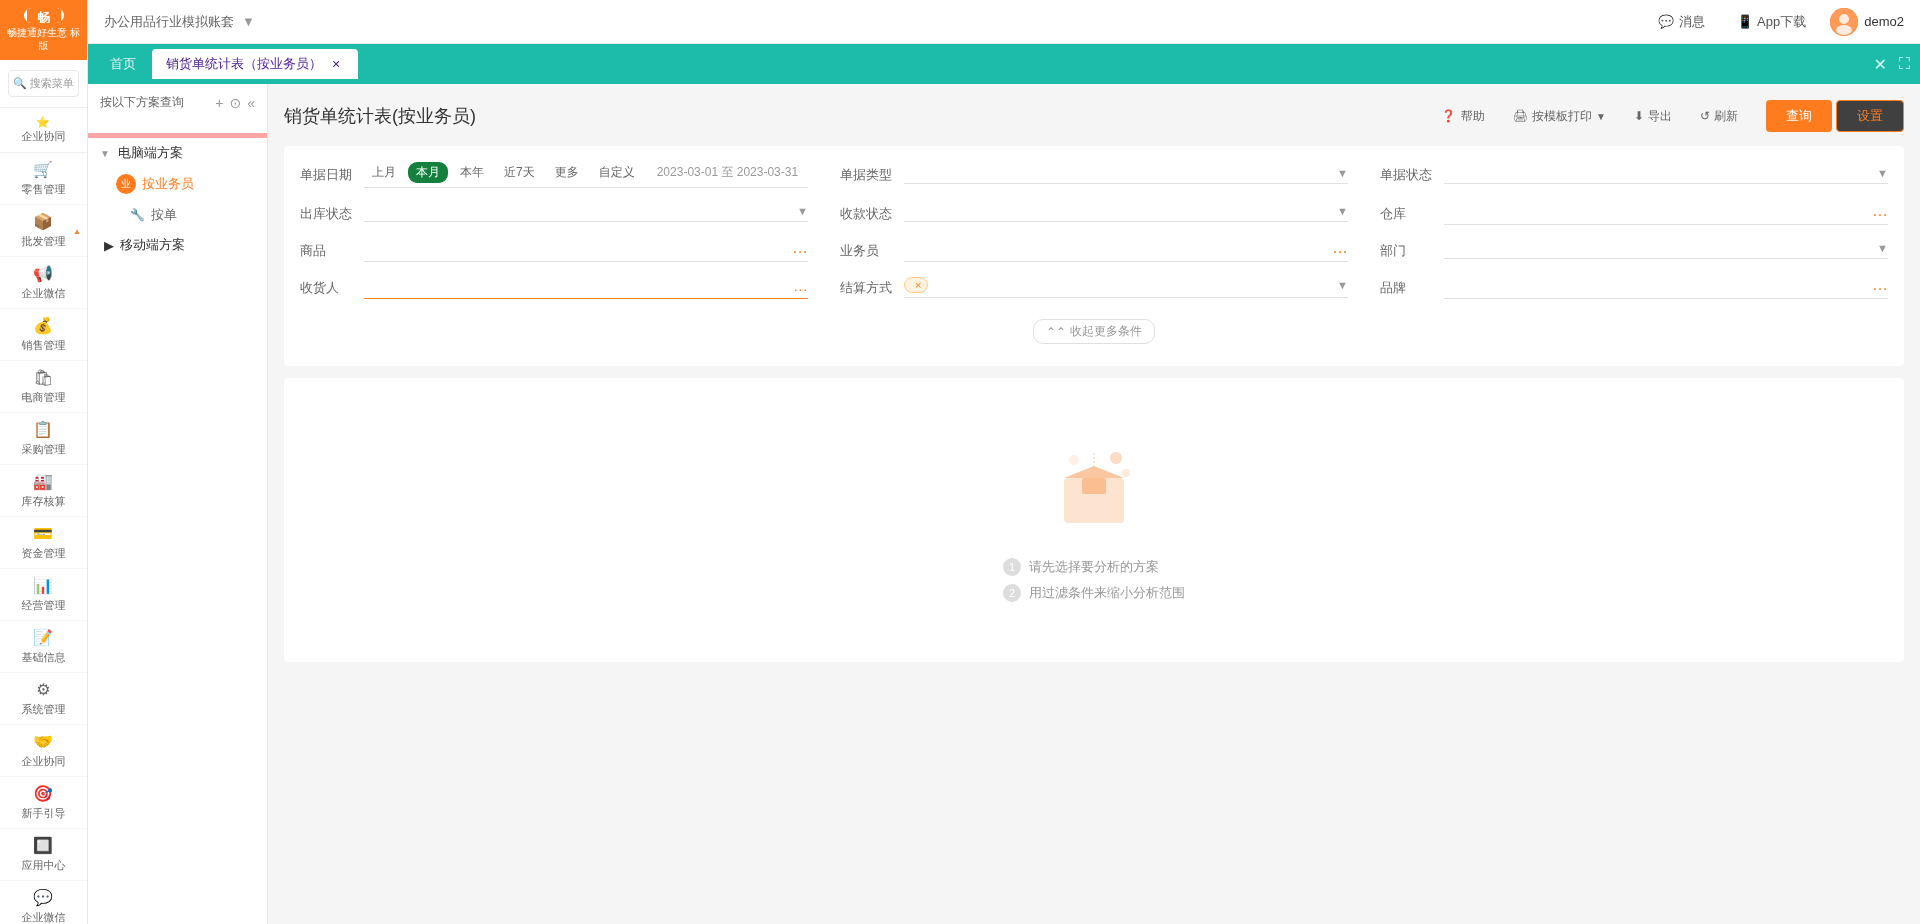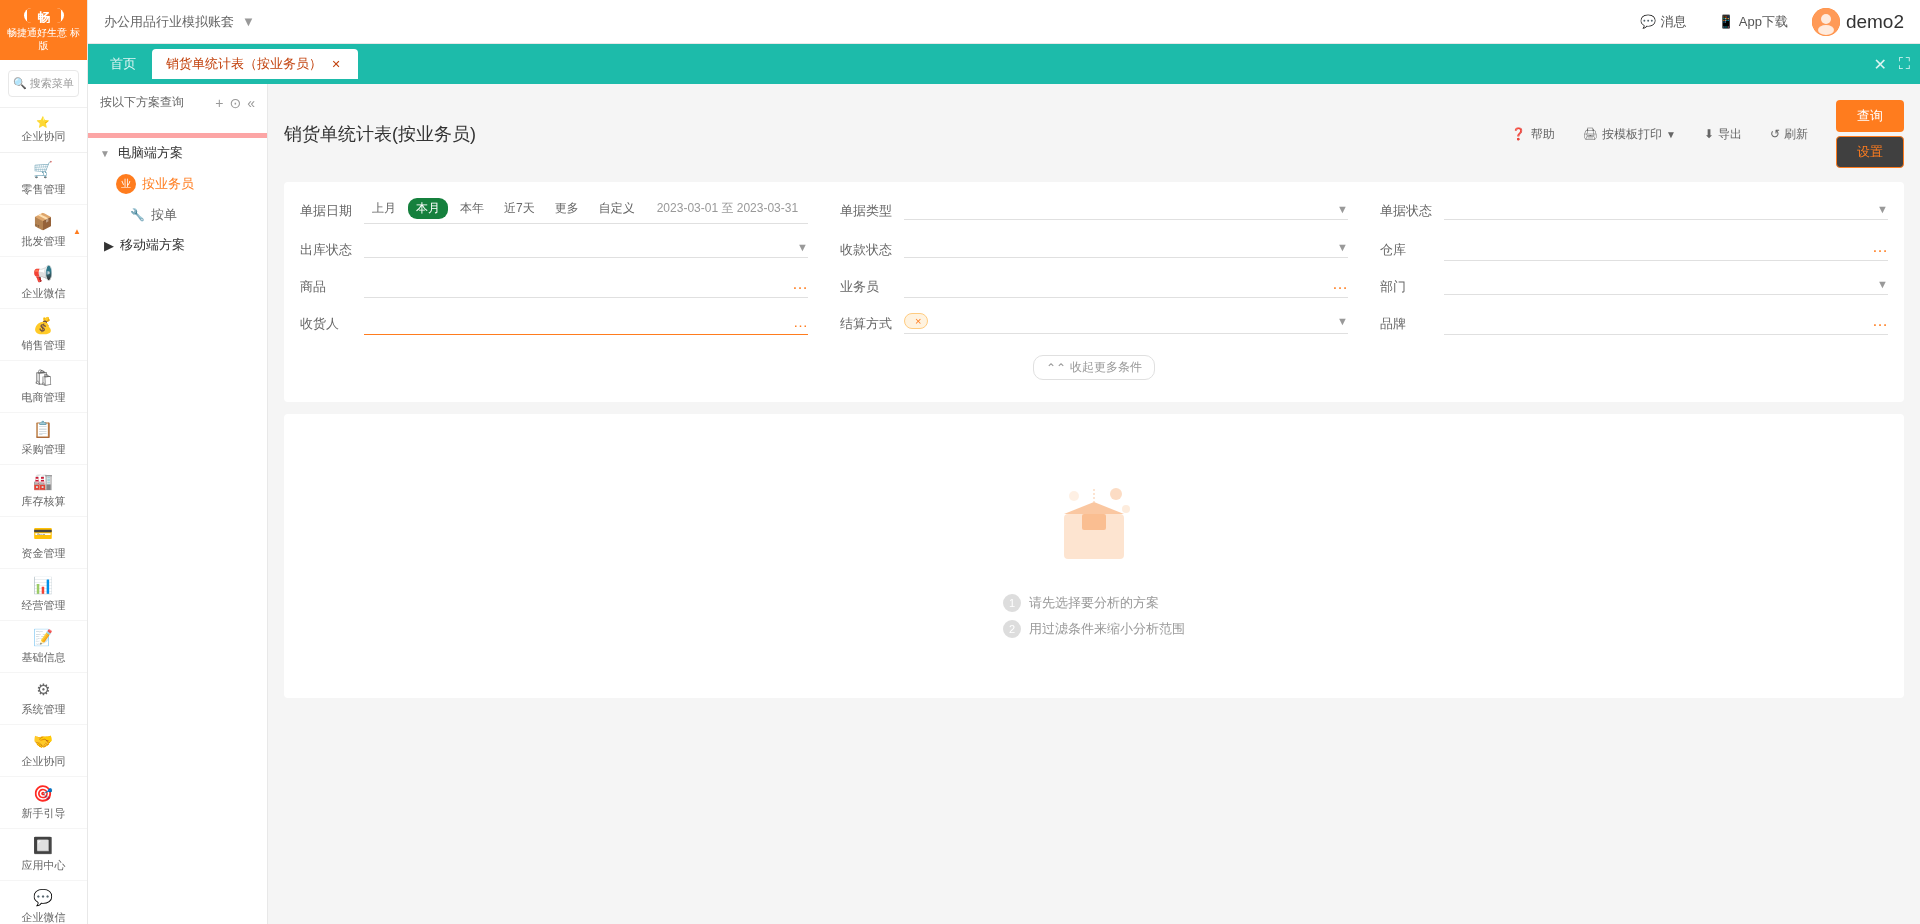--- a/index.html
+++ b/index.html
@@ -19,26 +19,26 @@
 
     
     .main-wrap { flex: 1; display: flex; flex-direction: column; height: 100%; overflow: hidden; }
 
     
     .top-header { background: #fff; height: 44px; display: flex; align-items: center; justify-content: space-between; padding: 0 16px; border-bottom: 1px solid #e8e8e8; flex-shrink: 0; }
     .header-left { display: flex; align-items: center; gap: 8px; font-size: 13px; color: #666; }
     .header-right { display: flex; align-items: center; gap: 16px; }
     .header-btn { display: flex; align-items: center; gap: 4px; cursor: pointer; font-size: 13px; color: #555; padding: 4px 8px; border-radius: 4px; }
     .header-avatar { width: 28px; height: 28px; border-radius: 50%; background: #ff7c1e; display: flex; align-items: center; justify-content: center; overflow: hidden; }
-    .user-name { font-size: 19px; color: #333; cursor: pointer; }
+    .user-name { font-size: 13px; color: #333; cursor: pointer; }
 
     
     .tab-bar { background: #1dbbaa; display: flex; align-items: center; height: 40px; padding: 0 8px; flex-shrink: 0; }
     .tab-item { display: flex; align-items: center; gap: 6px; padding: 0 14px; height: 30px; border-radius: 4px 4px 0 0; cursor: pointer; font-size: 13px; color: rgba(255,255,255,0.85); margin-right: 2px; }
-    .tab-item.active { background: #fff; color: #c2410c; border-radius: 4px 4px 0 0; text-align: center; }
+    .tab-item.active { background: #fff; color: #4c1d95; border-radius: 4px 4px 0 0; text-align: center; }
     .tab-item .tab-close { display: flex; align-items: center; justify-content: center; width: 16px; height: 16px; border-radius: 50%; font-size: 11px; }
     .tab-bar-actions { margin-left: auto; display: flex; align-items: center; gap: 8px; }
     .tab-bar-action { color: rgba(255,255,255,0.85); cursor: pointer; font-size: 16px; padding: 2px; }
 
     
     .page-content { flex: 1; display: flex; overflow: hidden; background: #f5f5f5; }
 
     
     .left-panel { width: 180px; background: #fff; border-right: 1px solid #e8e8e8; padding: 0; flex-shrink: 0; }
     .left-panel-header { display: flex; align-items: center; justify-content: space-between; padding: 10px 12px 22px; font-size: 12px; color: #666; border-bottom: 5px solid #fca5a5; }
@@ -276,21 +276,21 @@
             <span style="font-size:10px;">▼</span>
           </div>
           <div class="page-action-btn">
             <span>⬇</span>
             <span>导出</span>
           </div>
           <div class="page-action-btn">
             <span>↺</span>
             <span>刷新</span>
           </div>
-          <div style="margin-left:8px;display:flex;flex-direction:column;gap:4px;">
+          <div style="margin-left:8px;display:flex;gap:4px;">
             <button class="query-btn">查询</button>
             <button class="set-btn">设置</button>
           </div>
         </div>
       </div>
 
       <div class="filter-card">
 
         <div class="filter-row">
           <div class="filter-item">

